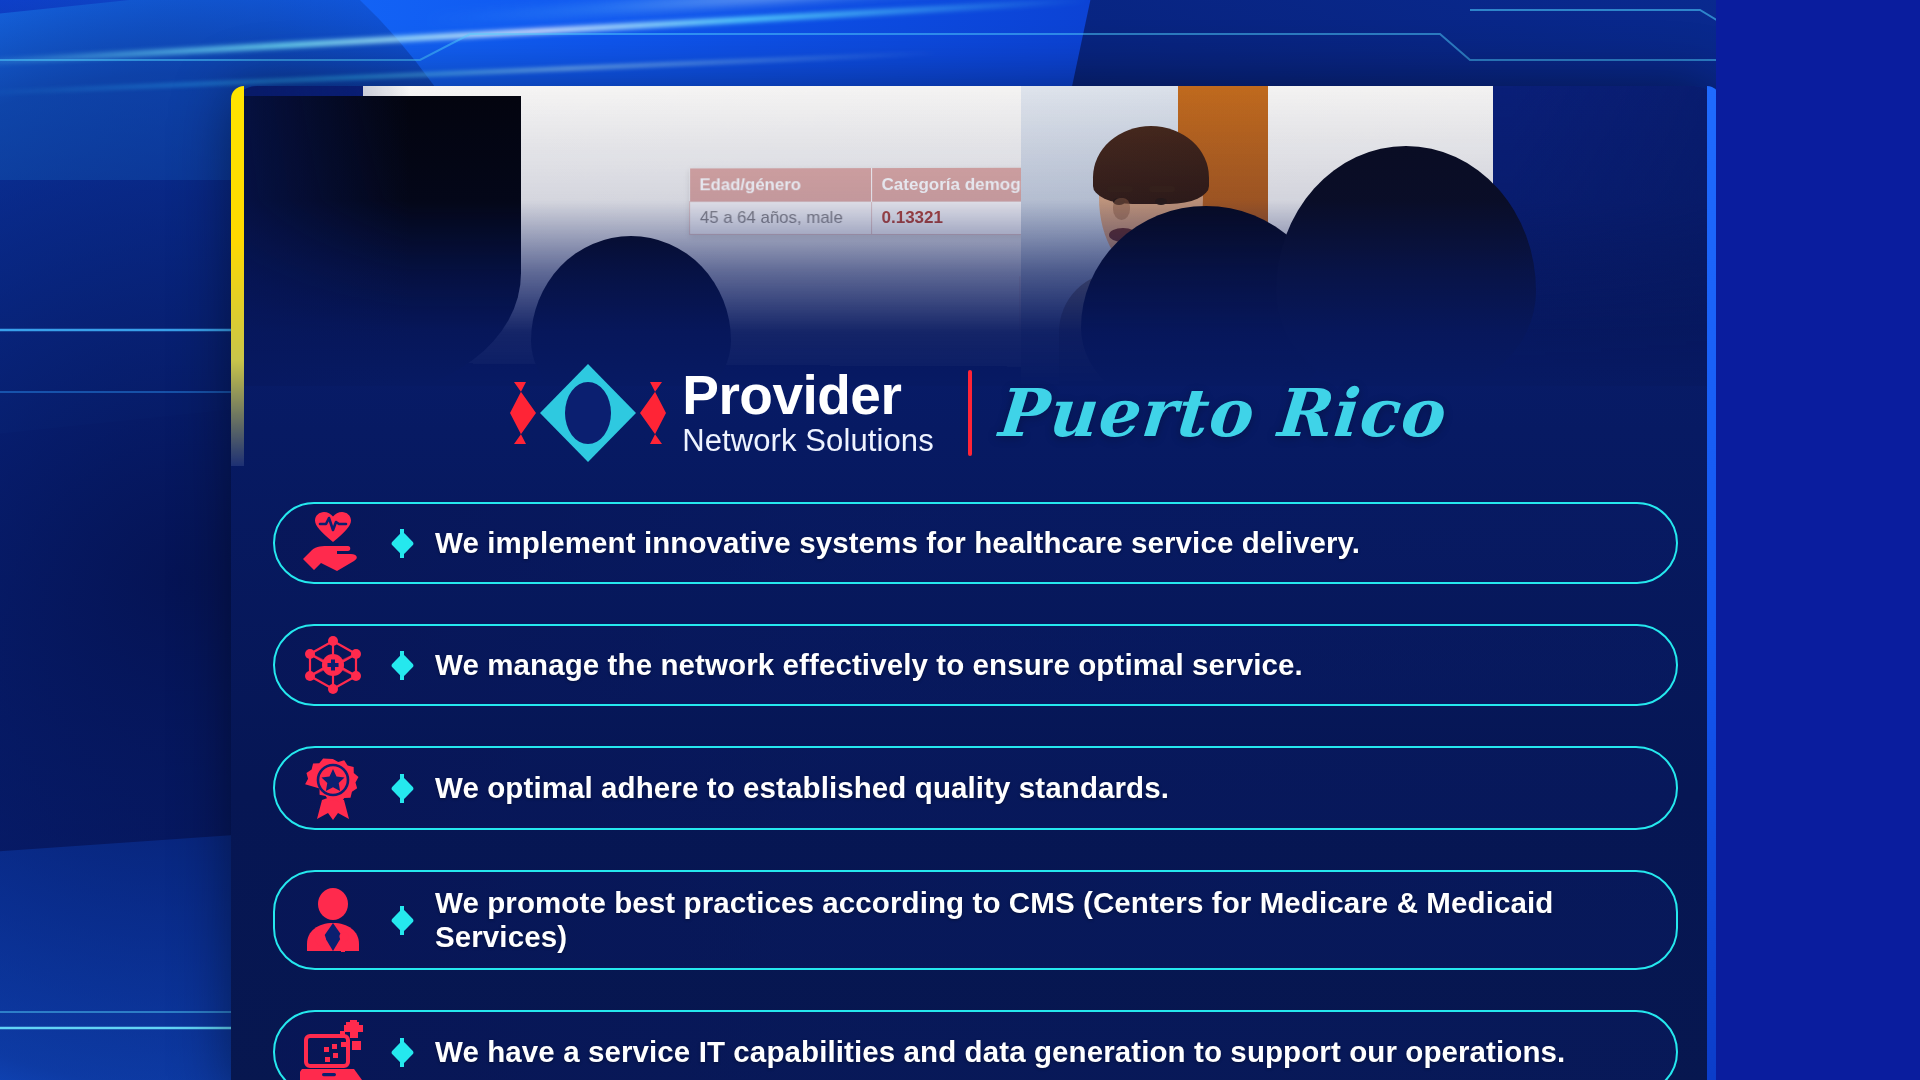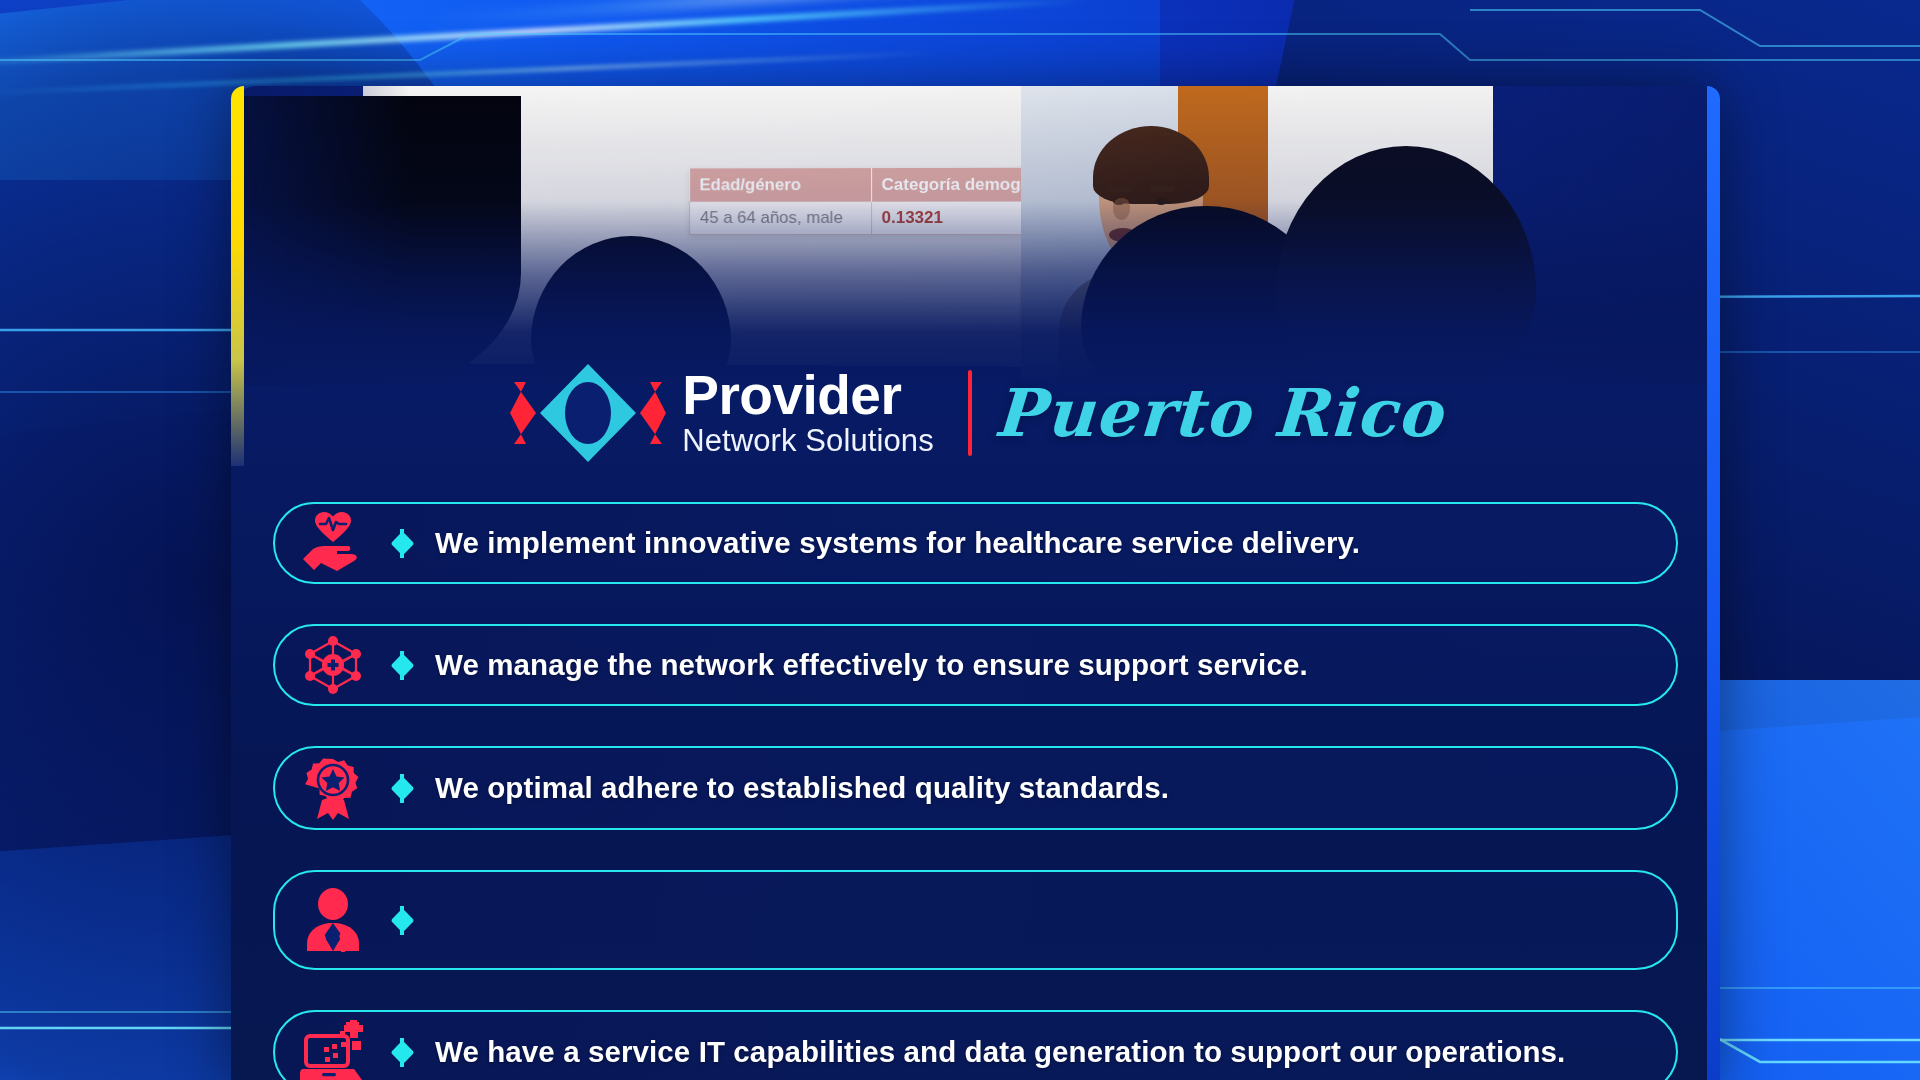--- a/index.html
+++ b/index.html
@@ -4,21 +4,21 @@
 <style>
   * { margin:0; padding:0; box-sizing:border-box; }
   html,body{
     width:1920px; height:1080px; overflow:hidden;
     font-family:"Liberation Sans", sans-serif;
     background:#0a1d9e;
   }
 
   
   #stage{
-    position:relative; width:1920px; height:1080px; overflow:hidden;
+    position:relative; width:1716px; height:1080px; overflow:hidden;
     background:
       radial-gradient(120% 90% at 18% 6%, #1668ff 0%, #0d3ed8 22%, #0a28a8 45%, #061a77 68%, #04114f 100%),
       #05124f;
   }
   
   .slab{ position:absolute; pointer-events:none; }
   .slab.s1{
     left:-140px; top:-40px; width:1300px; height:420px;
     background:linear-gradient(100deg,#1a7bff 0%, #0f57f0 55%, #0b3fd0 100%);
     transform:skewY(-6deg); opacity:.95;
@@ -355,21 +355,21 @@
               <circle cx="8" cy="20" r="5"></circle>
               <circle cx="31" cy="31" r="11"></circle>
             </g>
             <path d="M29 25.5 h4 v3.5 h3.5 v4 H33 v3.5 h-4 V33 h-3.5 v-4 H29 Z" fill="#0b1f70"></path>
           </svg>
         </div>
         <div class="row-sep">
           <div class="sep-line"></div>
           <div class="sep-dia"></div>
         </div>
-        <div class="row-text">We manage the network effectively to ensure support service.</div>
+        <div class="row-text">We manage the network effectively to ensure optimal service.</div>
       </div>
 
       <div class="row">
         <div class="row-icon">
           <svg width="58" height="64" viewBox="0 0 58 64">
             <path d="M29 40 L18 44 L13 63 L24 57 L29 64 L34 57 L45 63 L40 44 Z" fill="#ff2a4d"></path>
             <path d="M29 1 l5.6 3.1 6.2-1.7 3.6 5.4 6.3 1.5 0.1 6.4 4.9 4.1-3.1 5.6 1.7 6.2-5.4 3.6-1.5 6.3-6.4 0.1-4.1 4.9-5.6-3.1-6.2 1.7-3.6-5.4-6.3-1.5-0.1-6.4L0.1 27.3 3.2 21.7 1.5 15.5l5.4-3.6L8.4 5.6l6.4-0.1L18.9 0.6Z" transform="translate(1,2) scale(0.96)" fill="#ff2a4d"></path>
             <circle cx="29" cy="24" r="15" fill="none" stroke="#0b1f70" stroke-width="2.6"></circle>
             <path d="M29 13 l3.5 7.4 8 1 -5.8 5.7 1.4 8 -7.1-3.9 -7.1 3.9 1.4-8 -5.8-5.7 8-1 Z" fill="#0b1f70"></path>
           </svg>
@@ -389,20 +389,21 @@
             <path d="M31 35 L22 48 L31 63 L40 48 Z" fill="#0b1f70"></path>
             <path d="M18 40 C12 48 12 56 18 58 C24 60 26 52 22 46 Z" fill="#ff2a4d"></path>
             <path d="M42 44 a4.6 4.6 0 1 0 0.1 0 Z" fill="#ff2a4d"></path>
             <path d="M39 52 h4 v4 h4 v4 h-4 v4 h-4 v-4 h-4 v-4 h4 Z" fill="#ff2a4d"></path>
           </svg>
         </div>
         <div class="row-sep">
           <div class="sep-line"></div>
           <div class="sep-dia"></div>
         </div>
+        <div class="row-text">We promote best practices according to CMS (Centers for Medicare &amp; Medicaid Services)</div>
       </div>
 
       <div class="row">
         <div class="row-icon">
           <svg width="66" height="64" viewBox="0 0 66 64">
             <rect x="6" y="16" width="42" height="30" rx="4" fill="none" stroke="#ff2a4d" stroke-width="4"></rect>
             <path d="M2 49 h52 l8 11 H-6 Z" fill="#ff2a4d"></path>
             <rect x="22" y="53" width="14" height="3.2" rx="1.6" fill="#0b1f70"></rect>
             <g fill="#ff2a4d">
               <rect x="46" y="2" width="6" height="6"></rect>

